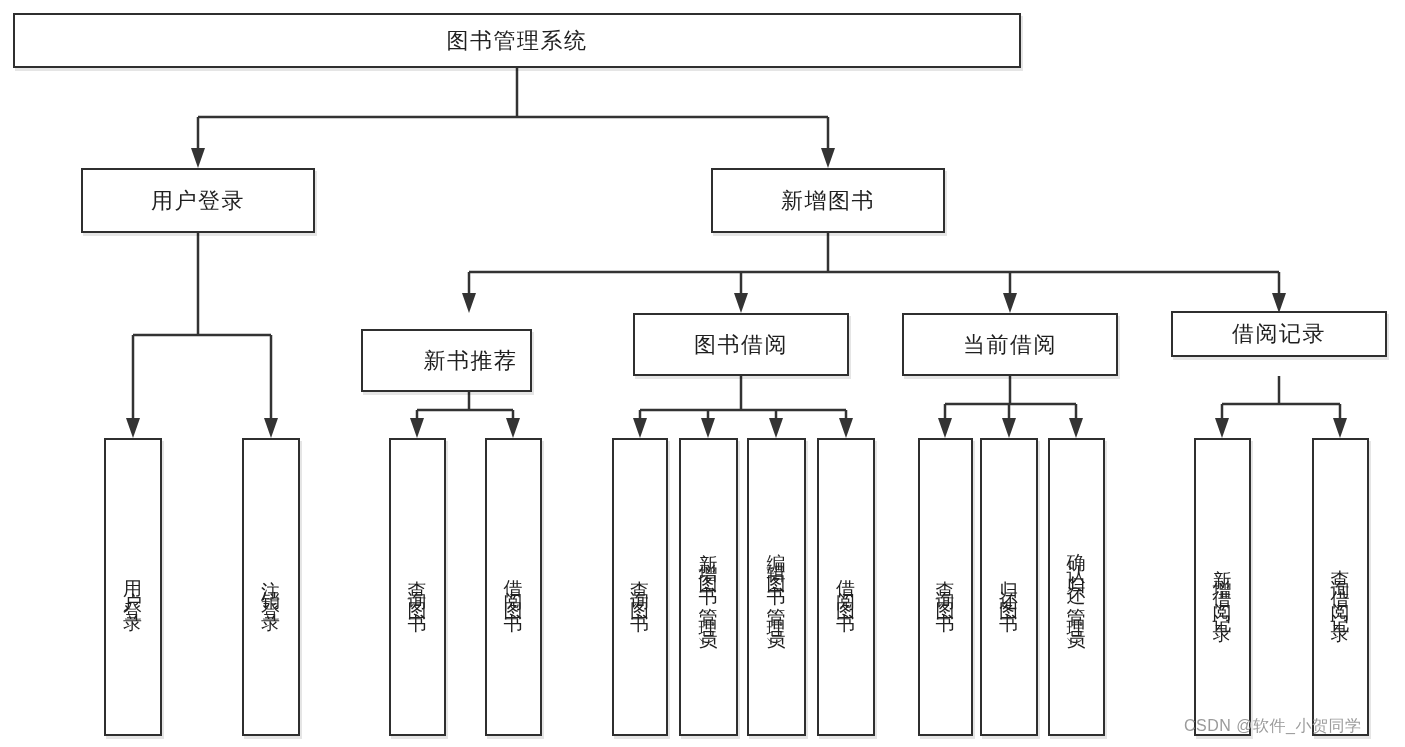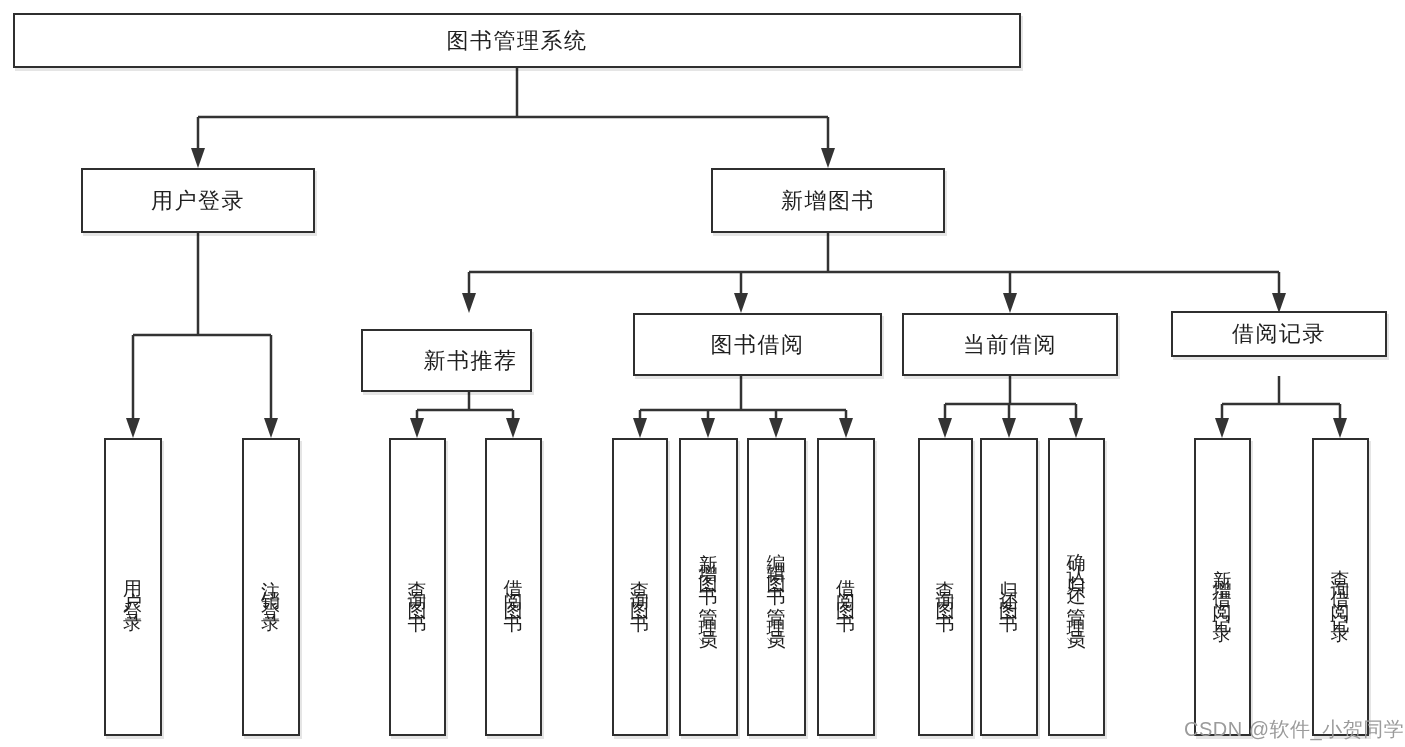--- a/index.html
+++ b/index.html
@@ -46,21 +46,21 @@
     writing-mode: vertical-rl;
     text-orientation: mixed;
     font-size: 19px;
     letter-spacing: 11px;
     line-height: 1;
   }
   .watermark {
     position: absolute;
     left: 1184px;
     top: 716px;
-    font-size: 20px;
+    font-size: 16px;
     letter-spacing: 0.5px;
     color: var(--watermark);
     white-space: nowrap;
     z-index: 5;
   }
 </style>
 </head>
 <body>
 
 <div class="canvas">
@@ -147,21 +147,21 @@
   <div class="box h" style="left:81px; top:168px; width:234px; height:65px;">
     <span>用户登录</span>
   </div>
   <div class="box h" style="left:711px; top:168px; width:234px; height:65px;">
     <span>新增图书</span>
   </div>
 
   <div class="box h" style="left:361px; top:329px; width:171px; height:63px;padding-left:48px;">
     <span>新书推荐</span>
   </div>
-  <div class="box h" style="left:633px; top:313px; width:249px; height:63px;">
+  <div class="box h" style="left:633px; top:313px; width:216px; height:63px;">
     <span>图书借阅</span>
   </div>
   <div class="box h" style="left:902px; top:313px; width:216px; height:63px;text-align:center;">
     <span>当前借阅</span>
   </div>
   <div class="box h" style="left:1171px; top:311px; width:216px; height:46px;">
     <span>借阅记录</span>
   </div>
 
   <div class="box v" style="left:104px; top:438px; width:58px; height:298px;">

